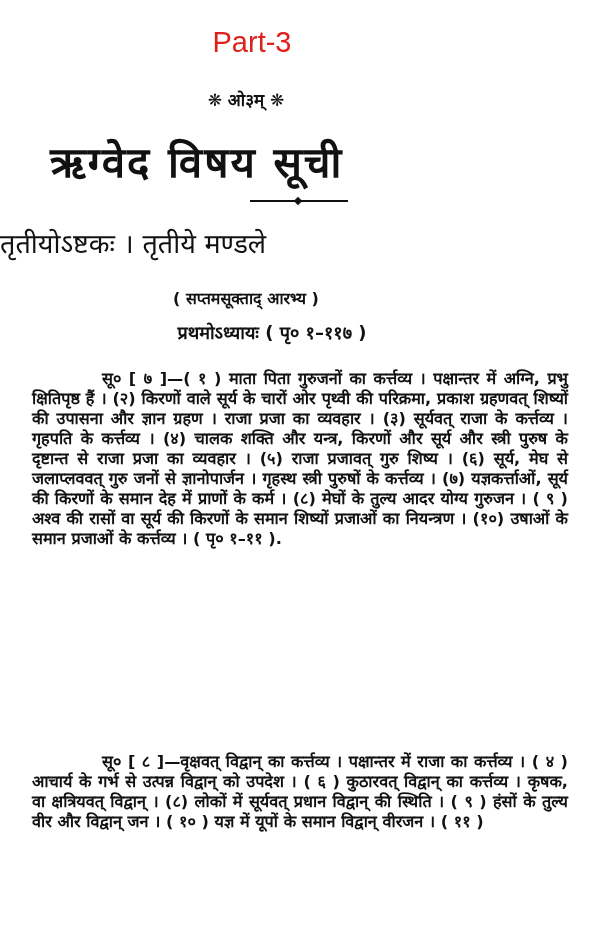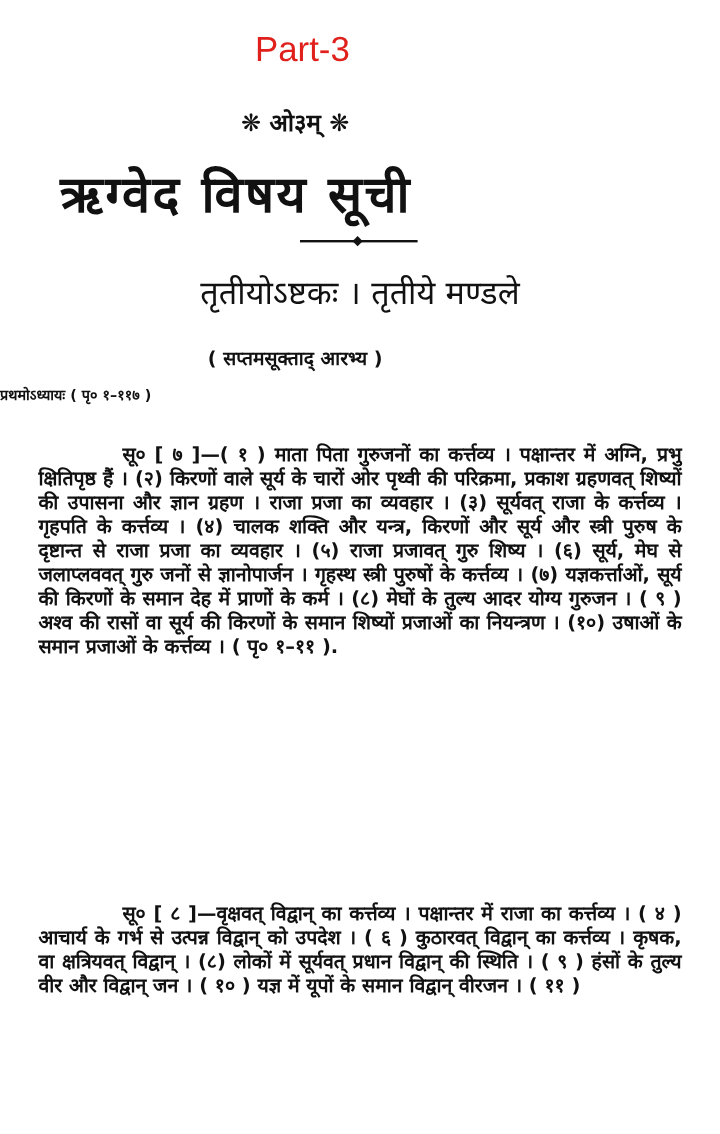--- a/index.html
+++ b/index.html
@@ -1,24 +1,24 @@
 <!DOCTYPE html>
 <html><head>
 <meta charset="utf-8">
 <style>
   html, body { margin: 0; padding: 0; background: #ffffff; }
   body { width: 600px; height: 945px; position: relative; overflow: hidden; color: #111; font-family: "DejaVu Sans", sans-serif; }
   .part-label { position: absolute; top: 26px; left: 0; width: 504px; text-align: center; color: #e0201c; font-family: "Liberation Sans", sans-serif; font-size: 29px; }
-  .om { position: absolute; top: 88px; left: 0; width: 492px; text-align: center; font-size: 20px; font-weight: bold; }
+  .om { position: absolute; top: 88px; left: 0; width: 492px; text-align: center; font-size: 17px; font-weight: bold; }
   .title { position: absolute; top: 132px; left: 16px; width: 600px; text-align: left; font-size: 42px; font-weight: bold; letter-spacing: 2px; margin-left: 34px; }
   .title-rule { position: absolute; top: 200px; left: 250px; width: 98px; height: 2px; background: #111; }
   .title-rule::after { content: ""; position: absolute; left: 45px; top: -2px; width: 6px; height: 6px; background: #111; transform: rotate(45deg); }
-  .subtitle { position: absolute; top: 224px; left: 0; width: 600px; text-align: center; font-size: 27px; }
+  .subtitle { position: absolute; top: 224px; left: 0; width: 600px; text-align: left; font-size: 27px; }
   .paren-note { position: absolute; top: 287px; left: 0; width: 492px; text-align: center; font-size: 16px; font-weight: bold; }
-  .chapter { position: absolute; top: 320px; left: 0; width: 544px; font-size: 12px; font-weight: bold; }
+  .chapter { position: absolute; top: 320px; left: 0; width: 544px; text-align: center; font-size: 18px; font-weight: bold; }
   .para { position: absolute; left: 32px; width: 536px; font-size: 16.2px; font-weight: bold; line-height: 20px; text-align: justify; text-indent: 70px; }
   .para1 { top: 353px; }
   .para2 { top: 736px; }
 </style>
 </head>
 <body>
 
 <div>
   <div class="part-label">Part-3</div>
   <div class="om">❋ ओ३म् ❋</div>

